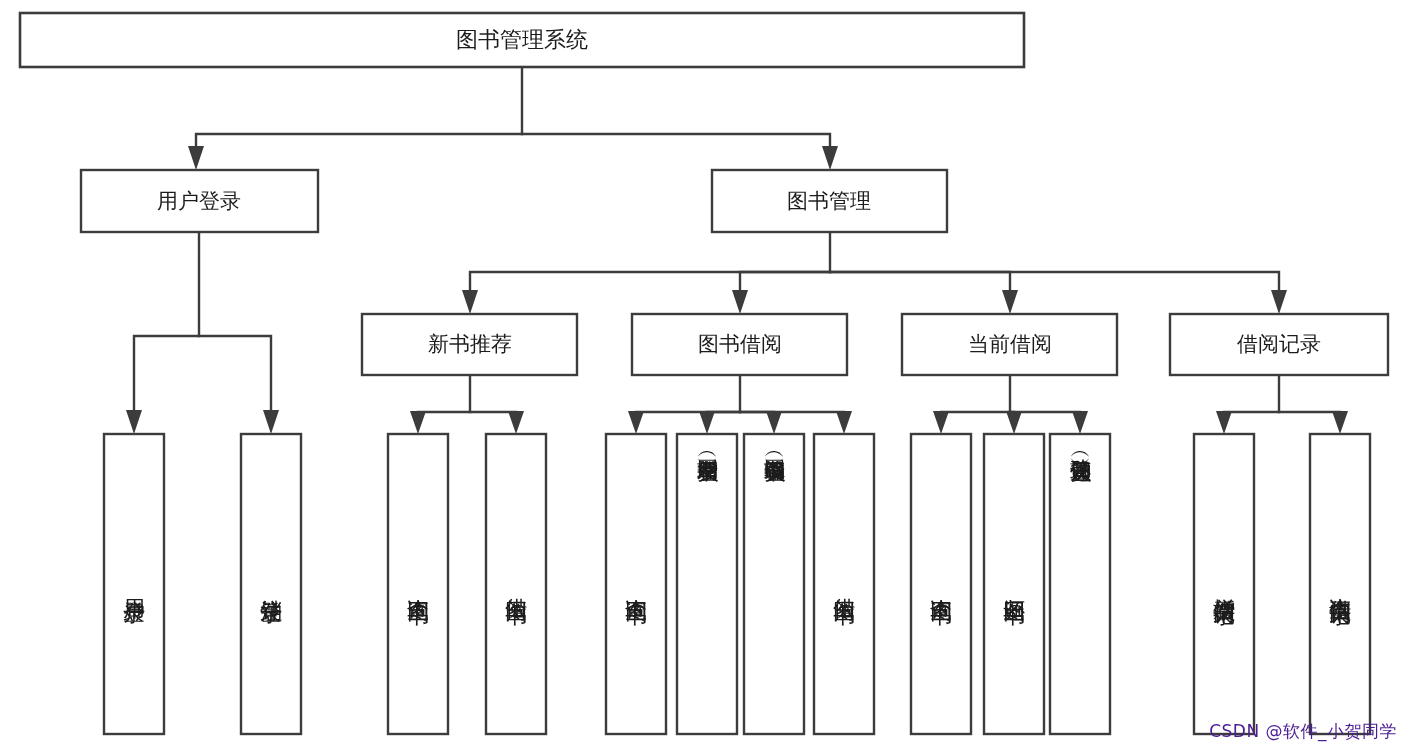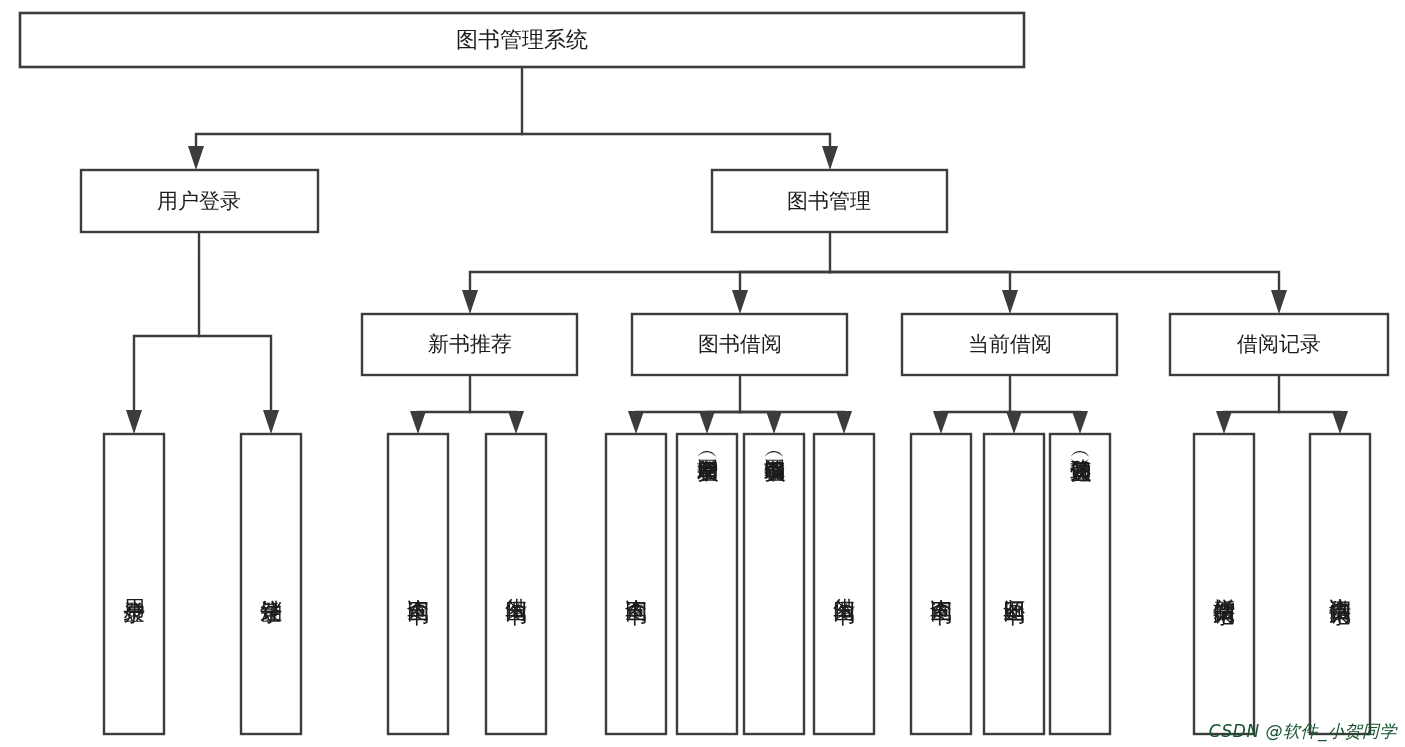--- a/index.html
+++ b/index.html
@@ -76,24 +76,23 @@
   .leaf-label.long {
     font-size: 21px;
     letter-spacing: 0.5px;
   }
   .watermark {
     position: absolute;
     right: 8px;
     bottom: 4px;
     font-family: "DejaVu Sans", "Liberation Sans", sans-serif;
     font-size: 17px;
-    color: #14532d;
+    color: #4c1d95;
     letter-spacing: 0.5px;
     white-space: nowrap;
-    font-style: italic;
   }
 </style>
 </head>
 <body>
 
 <div id="stage">
 
   <svg id="diagram-svg" viewBox="0 0 1405 747">
 
     <g>

